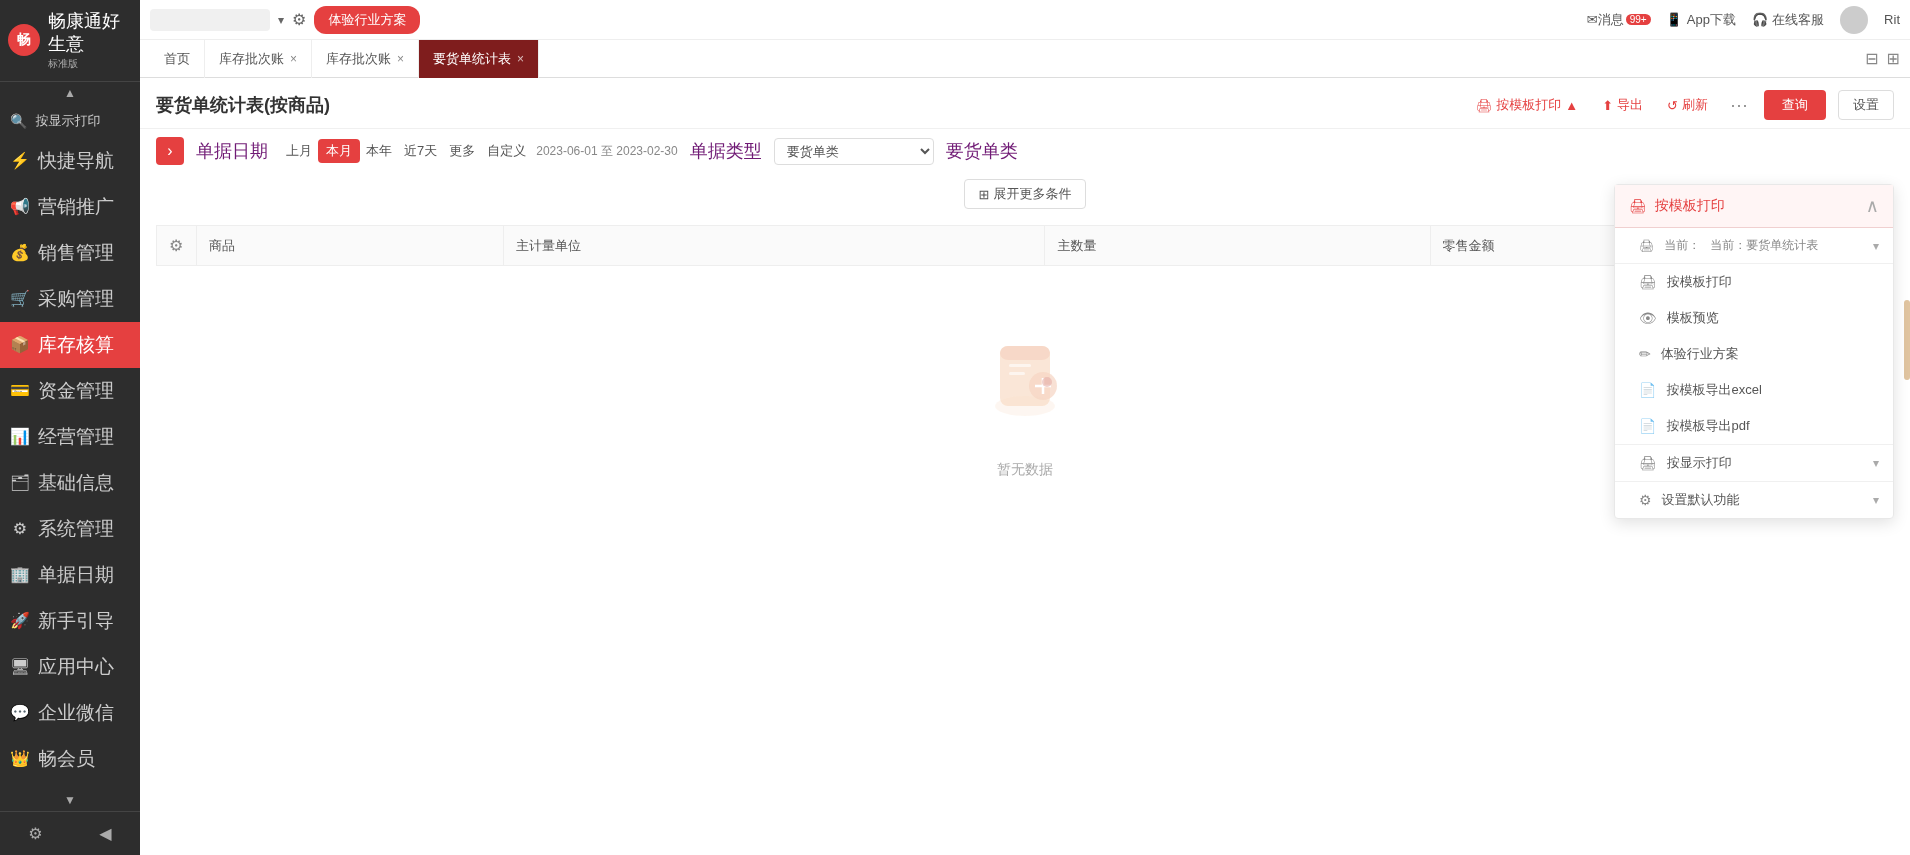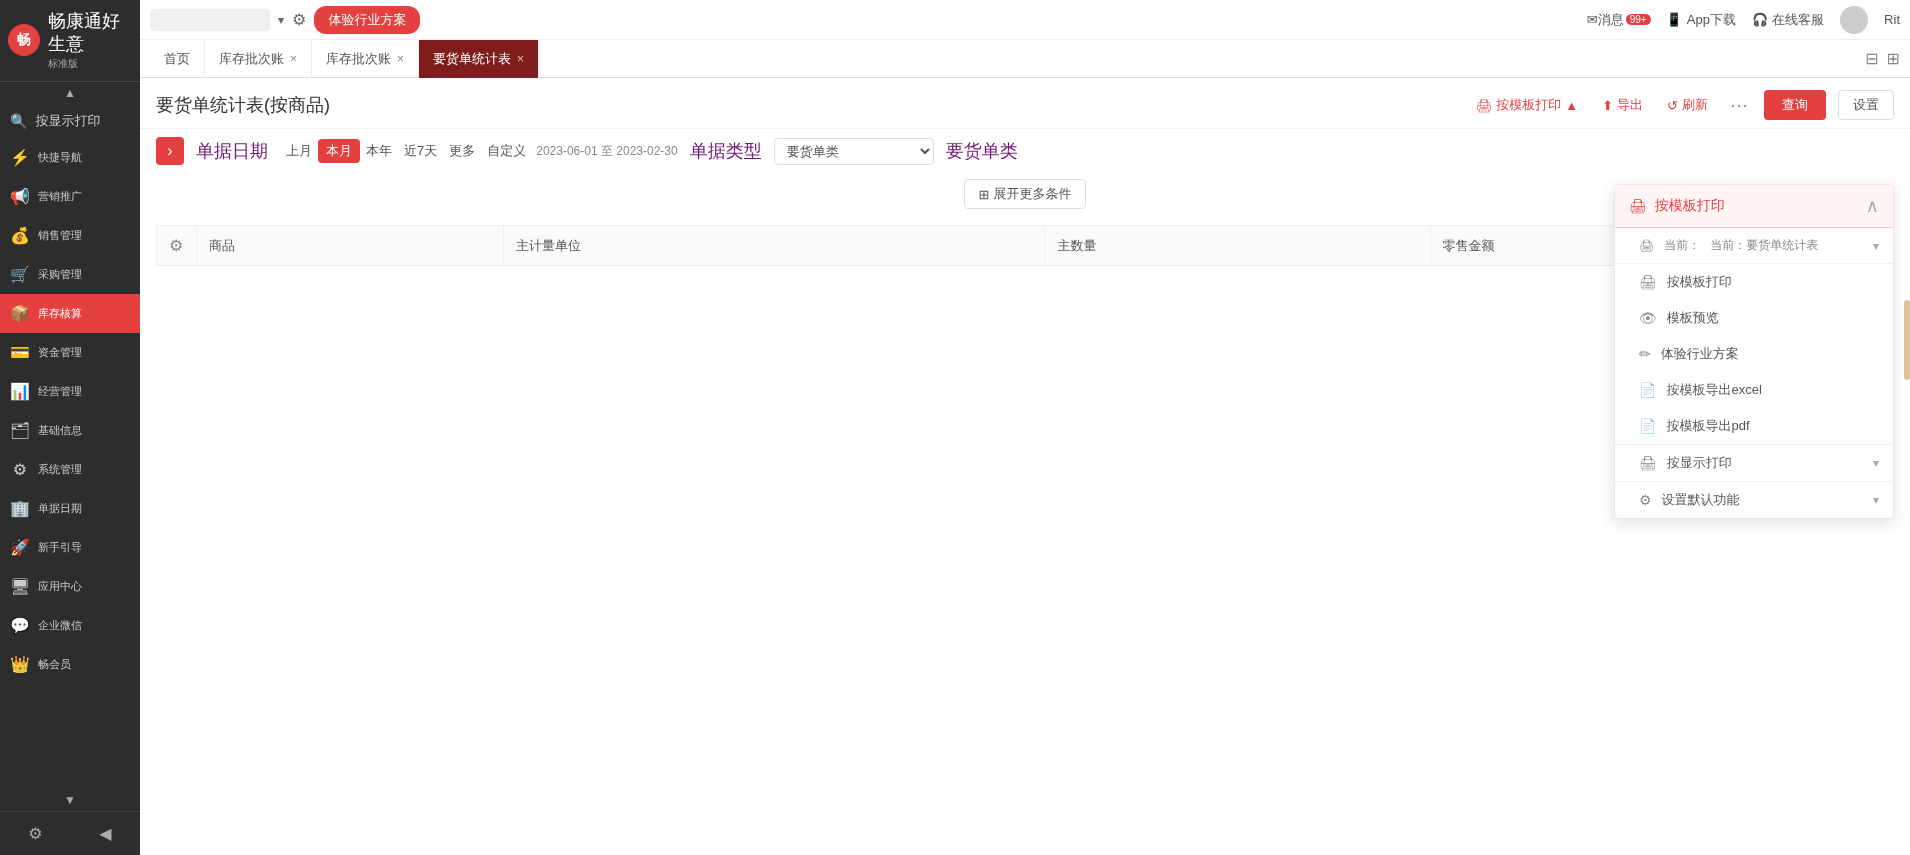--- a/index.html
+++ b/index.html
@@ -58,21 +58,21 @@
       display: flex;
       align-items: center;
       padding: 10px 10px;
       cursor: pointer;
       color: #ccc;
       font-size: 13px;
       transition: background 0.2s;
     }
     .sidebar-item.active { background: #e54040; color: #fff; }
     .sidebar-item-icon { width: 20px; margin-right: 8px; text-align: center; font-size: 16px; }
-    .sidebar-item-label { font-size: 11px; }
+    .sidebar-item-label { font-size: 19px; }
 
     .sidebar-bottom {
       border-top: 1px solid #444;
       padding: 8px 0;
       display: flex;
       justify-content: space-around;
     }
     .sidebar-bottom-btn {
       color: #aaa;
       cursor: pointer;
@@ -237,21 +237,21 @@
     
     .page-header {
       display: flex;
       align-items: center;
       justify-content: space-between;
       padding: 12px 16px 8px;
       background: #fff;
     }
     .page-title {
       font-size: 18px;
-      font-weight: normal;
+      font-weight: bold;
       color: #333;
     }
     .page-actions {
       display: flex;
       align-items: center;
       gap: 12px;
     }
     .action-btn-primary {
       background: #e54040;
       color: #fff;
@@ -688,20 +688,37 @@
               <th>商品</th>
               <th>主计量单位</th>
               <th>主数量</th>
               <th>零售金额</th>
             </tr>
           </thead>
           <tbody>
           </tbody>
         </table>
 
+        <div class="empty-state">
+          <div style="font-size:80px;margin-bottom:16px;opacity:0.4;">
+            
+            <svg width="100" height="100" viewBox="0 0 100 100" xmlns="http://www.w3.org/2000/svg">
+              <ellipse cx="50" cy="80" rx="30" ry="10" fill="#f5cba7" opacity="0.4"></ellipse>
+              <rect x="25" y="20" width="50" height="60" rx="8" fill="#f0a870" opacity="0.7"></rect>
+              <rect x="25" y="20" width="50" height="14" rx="8" fill="#e8956a" opacity="0.8"></rect>
+              <circle cx="68" cy="60" r="14" fill="#e8956a" opacity="0.7"></circle>
+              <line x1="60" y1="60" x2="76" y2="60" stroke="#fff" stroke-width="2.5"></line>
+              <line x1="68" y1="52" x2="68" y2="68" stroke="#fff" stroke-width="2.5"></line>
+              <circle cx="72" cy="56" r="5" fill="#c0392b" opacity="0.6"></circle>
+              <rect x="34" y="38" width="22" height="3" rx="1.5" fill="#fff" opacity="0.6"></rect>
+              <rect x="34" y="46" width="16" height="3" rx="1.5" fill="#fff" opacity="0.6"></rect>
+            </svg>
+          </div>
+          <span>暂无数据</span>
+        </div>
       </div>
     </div>
 
     <div class="dropdown-menu">
       <div class="dropdown-header">
         <div class="dropdown-header-left">
           <span>🖨</span>
           <span>按模板打印</span>
         </div>
         <span class="dropdown-header-right">∧</span>

